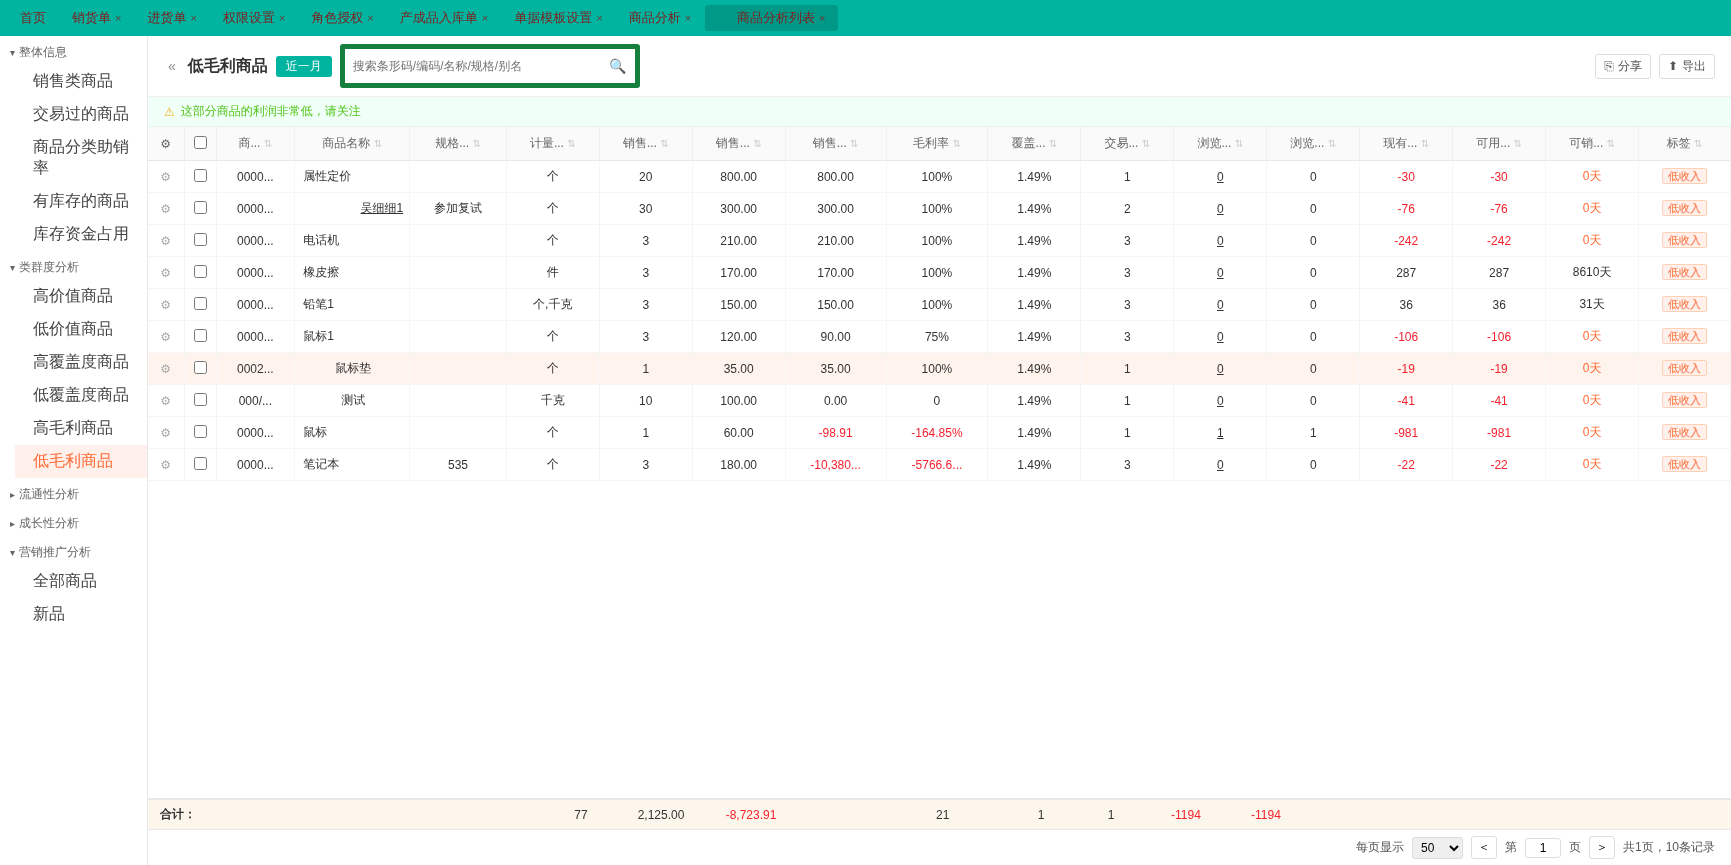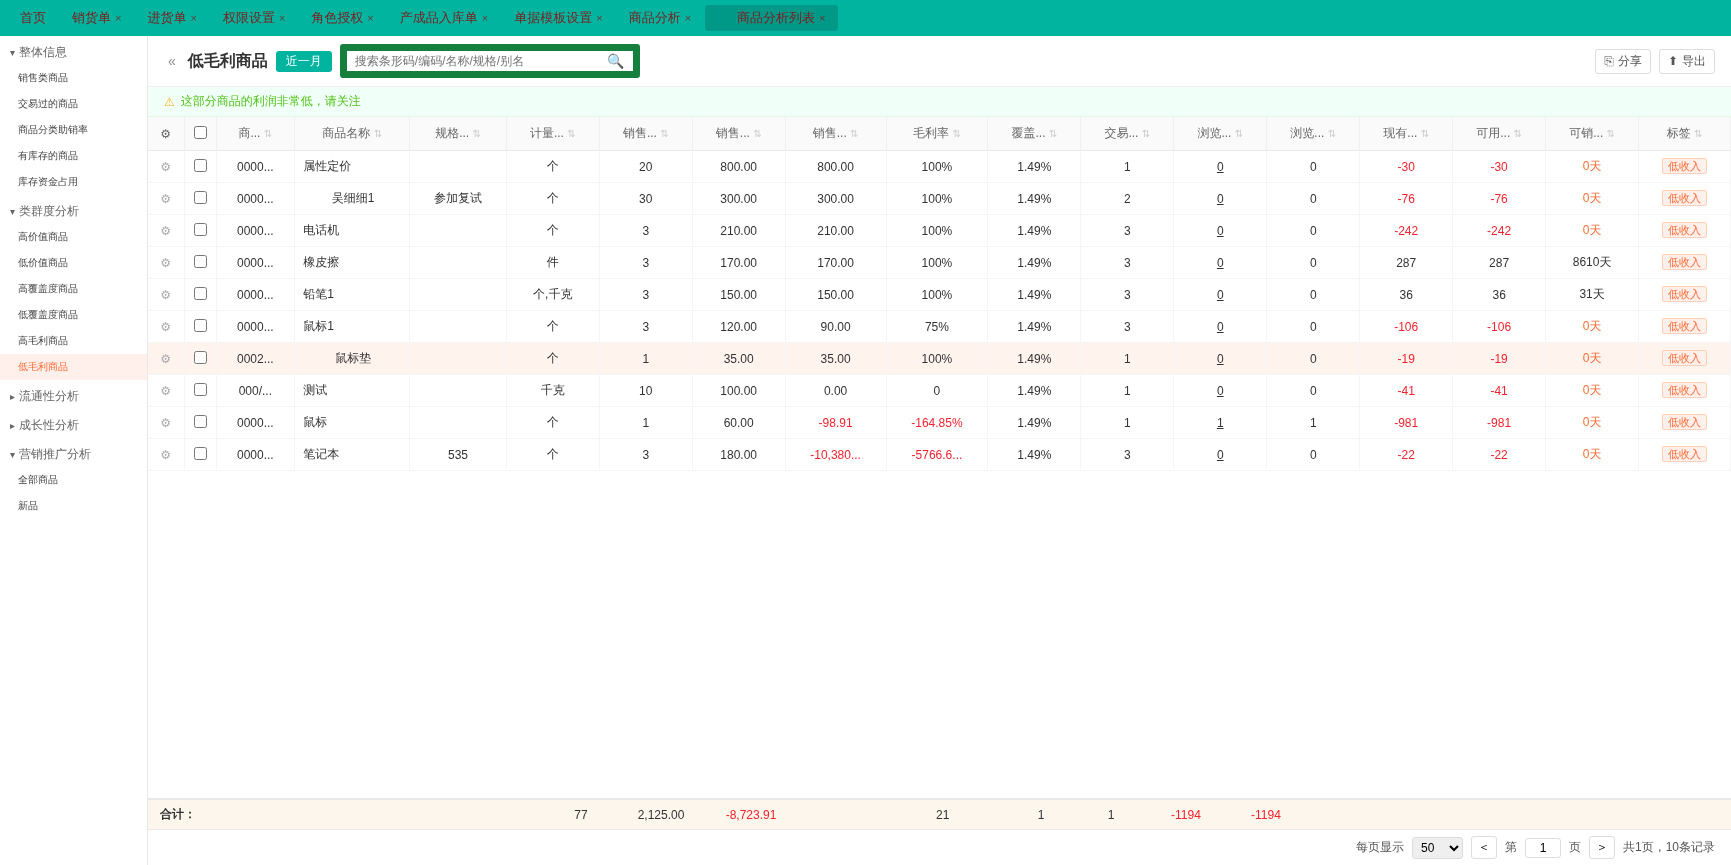--- a/index.html
+++ b/index.html
@@ -49,21 +49,22 @@
       display: flex;
       align-items: center;
       gap: 4px;
       cursor: pointer;
     }
     .sidebar-group-title .arrow { font-size: 10px; }
     .sidebar-item {
       padding: 6px 10px 6px 18px;
       color: #444;
       cursor: pointer;
-      font-size: 10px;
+      font-size: 16px;
+      margin-left: 15px;
     }
     .sidebar-item.active { background: #fff0eb; color: #ff6b35; }
 
     
     .content-area {
       flex: 1;
       display: flex;
       flex-direction: column;
       overflow: hidden;
       background: #fff;
@@ -88,23 +89,23 @@
       color: #fff;
       border: none;
       border-radius: 3px;
       padding: 2px 10px;
       font-size: 12px;
       cursor: pointer;
     }
     .search-box {
       display: flex;
       align-items: center;
-      border: 7px solid #15803d;
+      border: 5px solid #15803d;
       border-radius: 3px;
-      padding: 2px 8px;
+      padding: 9px 8px;
       gap: 4px;
       flex: 1;
       max-width: 300px;
     }
     .search-box input {
       border: none;
       outline: none;
       font-size: 12px;
       width: 100%;
       color: #999;
@@ -387,21 +388,21 @@
       <td>0</td>
       <td class="red-text">-30</td>
       <td class="red-text">-30</td>
       <td class="orange-text">0天</td>
       <td><span class="tag">低收入</span></td>
     </tr>
             <tr>
       <td style="text-align:center; color:#aaa;">⚙</td>
       <td style="text-align:center;"><input type="checkbox" style=""></td>
       <td>0000...</td>
-      <td style="text-align:center; padding-left:8px;">吴细细1</td>
+      <td style="text-align:right; padding-left:8px;text-decoration:underline;">吴细细1</td>
       <td>参加复试</td>
       <td>个</td>
       <td>30</td>
       <td>300.00</td>
       <td class="">300.00</td>
       <td class="">100%</td>
       <td>1.49%</td>
       <td>2</td>
       <td class="underline-link">0</td>
       <td>0</td>
@@ -507,21 +508,21 @@
       <td>0</td>
       <td class="red-text">-19</td>
       <td class="red-text">-19</td>
       <td class="orange-text">0天</td>
       <td><span class="tag">低收入</span></td>
     </tr>
             <tr>
       <td style="text-align:center; color:#aaa;">⚙</td>
       <td style="text-align:center;"><input type="checkbox" style=""></td>
       <td>000/...</td>
-      <td style="text-align:left; padding-left:8px;">测试</td>
+      <td style="text-align:center; padding-left:8px;">测试</td>
       <td></td>
       <td>千克</td>
       <td>10</td>
       <td>100.00</td>
       <td class="">0.00</td>
       <td class="">0</td>
       <td>1.49%</td>
       <td>1</td>
       <td class="underline-link">0</td>
       <td>0</td>

